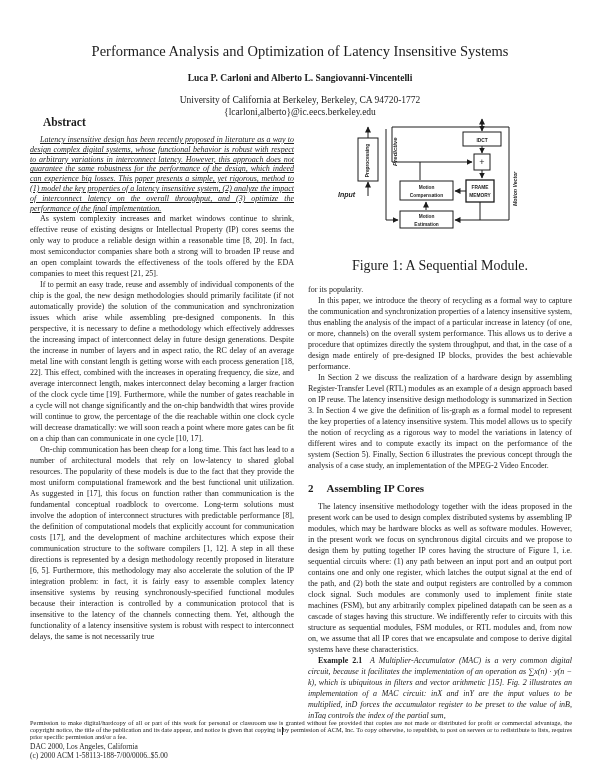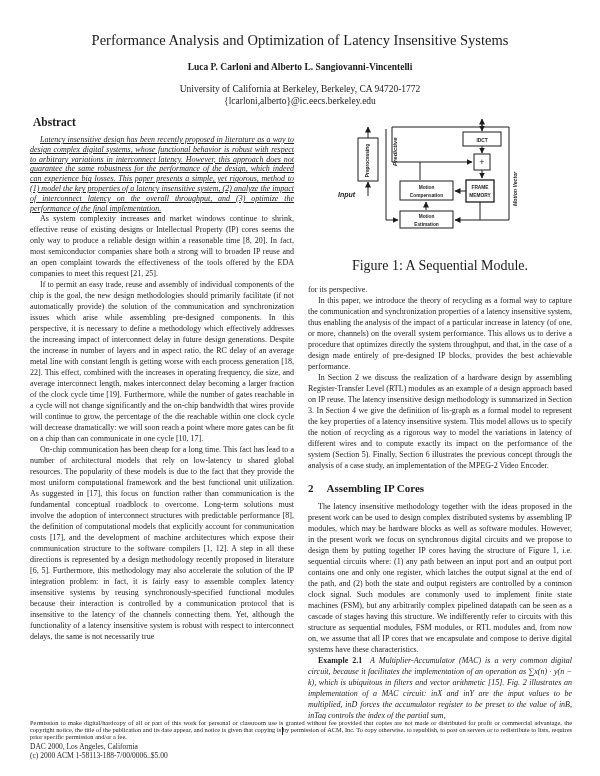--- a/index.html
+++ b/index.html
@@ -1,25 +1,25 @@
 <!DOCTYPE html>
 <html><head>
 <meta charset="utf-8">
 <style>
   html,body{margin:0;padding:0;background:#e8e8e8;}
   .page{position:relative;width:600px;height:776px;background:#ffffff;
         font-family:"Liberation Serif",serif;color:#1c1c1c;overflow:hidden;margin:0 auto;}
-  .header{text-align:center;padding-top:32px;}
+  .header{text-align:center;padding-top:43px;}
   .title{font-size:14.5px;font-weight:normal;margin:0;}
   .authors{font-size:9.5px;font-weight:bold;margin-top:13px;}
   .affiliation{font-size:9.5px;margin-top:12px;}
   .email{font-size:9.5px;margin-top:2px;}
   .columns{position:absolute;left:30px;right:28px;top:116px;display:flex;gap:14px;}
   .col{width:50%;}
-  .abstract-heading{font-size:11.5px;font-weight:bold;margin:0 0 7px 3px;}
+  .abstract-heading{font-size:11.5px;font-weight:bold;margin:0 0 7px 13px;}
   .abstract-body{font-style:italic;font-size:8px;line-height:9.8px;text-align:justify;text-indent:10px;margin:0;text-decoration:underline;}
   .section-heading{font-size:11px;font-weight:bold;margin:11px 0 7px 0;}
   .section-heading .num{margin-right:13px;}
   p.body{font-size:8px;line-height:11px;text-align:justify;text-indent:10px;margin:0;}
   p.body.noindent{text-indent:0;}
   .runin{font-weight:bold;font-style:normal;}
   .figure-block{margin-top:0;}
   .figure-block svg{display:block;margin-left:22px;}
   .fig-caption{text-align:center;font-size:14px;margin:6px 0 10px 0;}
   svg .box{fill:#ffffff;stroke:#1c1c1c;stroke-width:1;}
@@ -105,21 +105,21 @@
           <text class="blabel" x="96.5" y="109.5">Estimation</text>
           <line class="wire" x1="96" y1="94" x2="96" y2="86" marker-end="url(#ah)"></line>
           <line class="wire" x1="150" y1="86" x2="150" y2="104"></line>
           <line class="wire" x1="179" y1="104" x2="125" y2="104" marker-end="url(#ah)"></line>
 
           <text class="rot" x="187" y="90" transform="rotate(-90 187 90)" style="font-size:5.2px">Motion Vector</text>
         </svg>
         <div class="fig-caption">Figure 1: A Sequential Module.</div>
       </div>
 
-      <p class="body noindent">for its perspective.</p>
+      <p class="body noindent">for its popularity.</p>
       <p class="body">In this paper, we introduce the theory of recycling as a formal way to capture the communication and synchronization properties of a latency insensitive system, thus enabling the analysis of the impact of a particular increase in latency (of one, or more, channels) on the overall system performance. This allows us to derive a procedure that optimizes directly the system throughput, and that, in the case of a design made entirely of pre-designed IP blocks, provides the best achievable performance.</p>
       <p class="body">In Section 2 we discuss the realization of a hardware design by assembling Register-Transfer Level (RTL) modules as an example of a design approach based on IP reuse. The latency insensitive design methodology is summarized in Section 3.  In Section 4 we give the definition of lis-graph as a formal model to represent the key properties of a latency insensitive system. This model allows us to specify the notion of recycling as a rigorous way to model the variations in latency of different wires and to compute exactly its impact on the performance of the system (Section 5). Finally, Section 6 illustrates the previous concept through the analysis of a case study, an implementation of the MPEG-2 Video Encoder.</p>
 
       <div class="section-heading">
         <span class="num">2</span><span>Assembling IP Cores</span>
       </div>
       <p class="body">The latency insensitive methodology together with the ideas proposed in the present work can be used to design complex distributed systems by assembling IP modules, which may be hardware blocks as well as software modules. However, in the present work we focus on synchronous digital circuits and we propose to design them by putting together IP cores having the structure of Figure 1, i.e. sequential circuits where: (1) any path between an input port and an output port contains one and only one register, which latches the output signal at the end of the path, and (2) both the state and output registers are controlled by a common clock signal. Such modules are commonly used to implement finite state machines (FSM), but any arbitrarily complex pipelined datapath can be seen as a cascade of stages having this structure. We indifferently refer to circuits with this structure as sequential modules, FSM modules, or RTL modules and, from now on, we assume that all IP cores that we encapsulate and compose to derive digital systems have these characteristics.</p>
       <p class="body"><span class="runin">Example 2.1</span>&nbsp;&nbsp;<span style="font-style:italic">A Multiplier-Accumulator (MAC) is a very common digital circuit, because it facilitates the implementation of an operation as ∑x(n) · y(n − k), which is ubiquitous in filters and vector arithmetic [15]. Fig. 2 illustrates an implementation of a MAC circuit: inX and inY are the input values to be multiplied, inD forces the accumulator register to be preset to the value of inB, inTag controls the index of the partial sum,</span></p>
     </div>
   </div>

